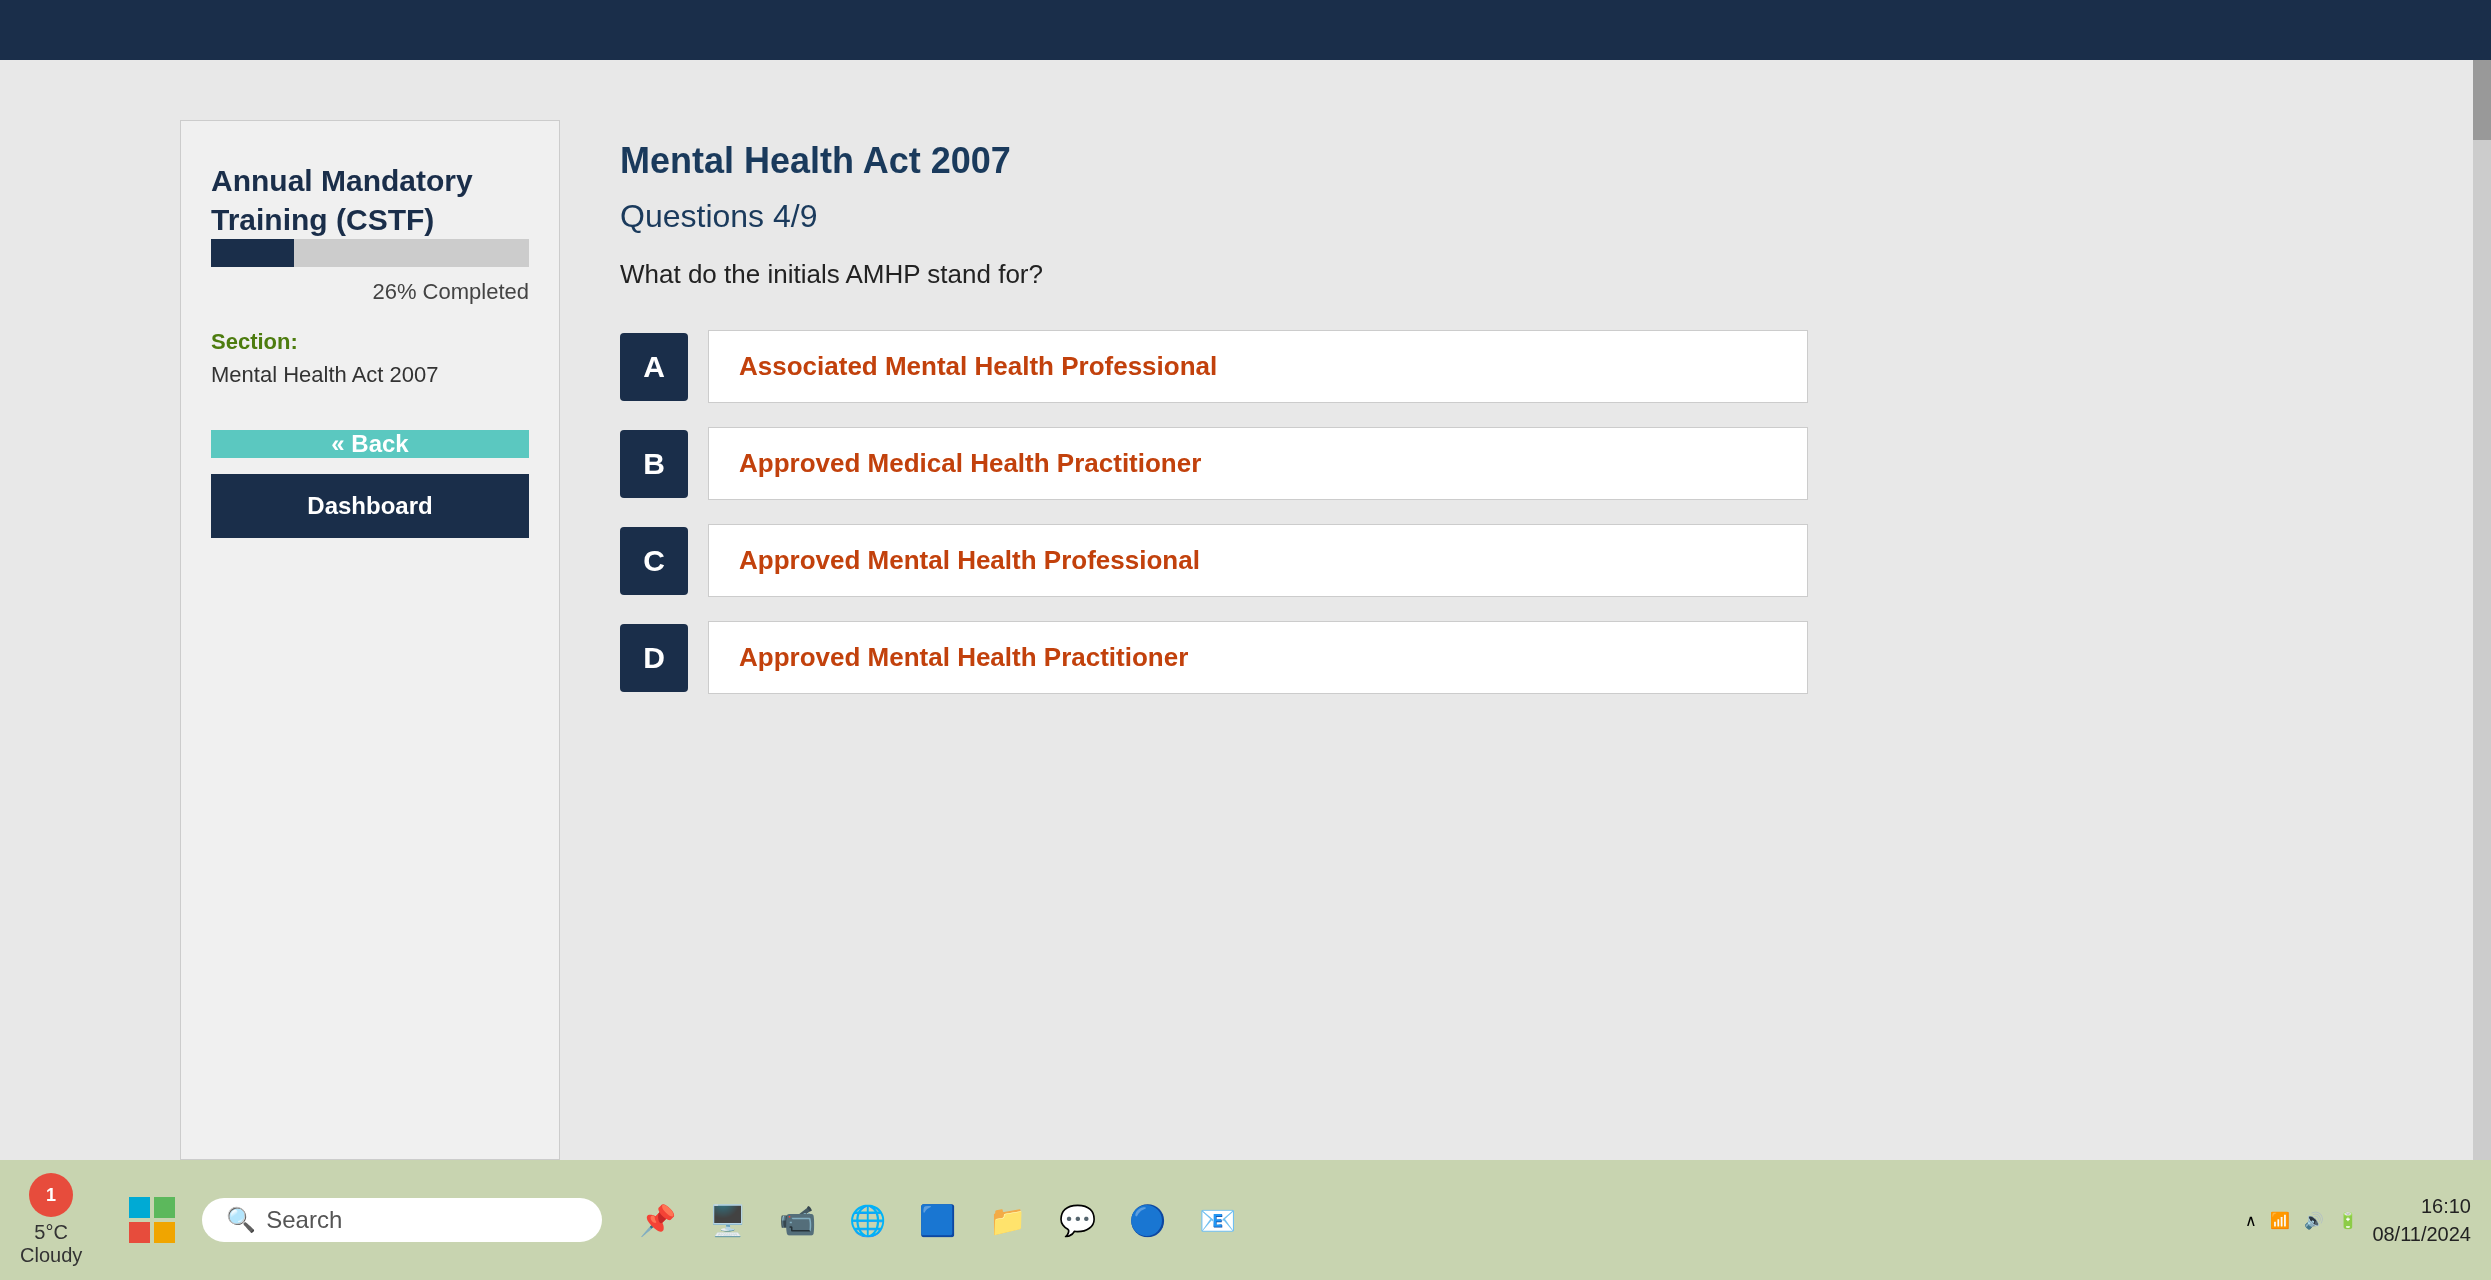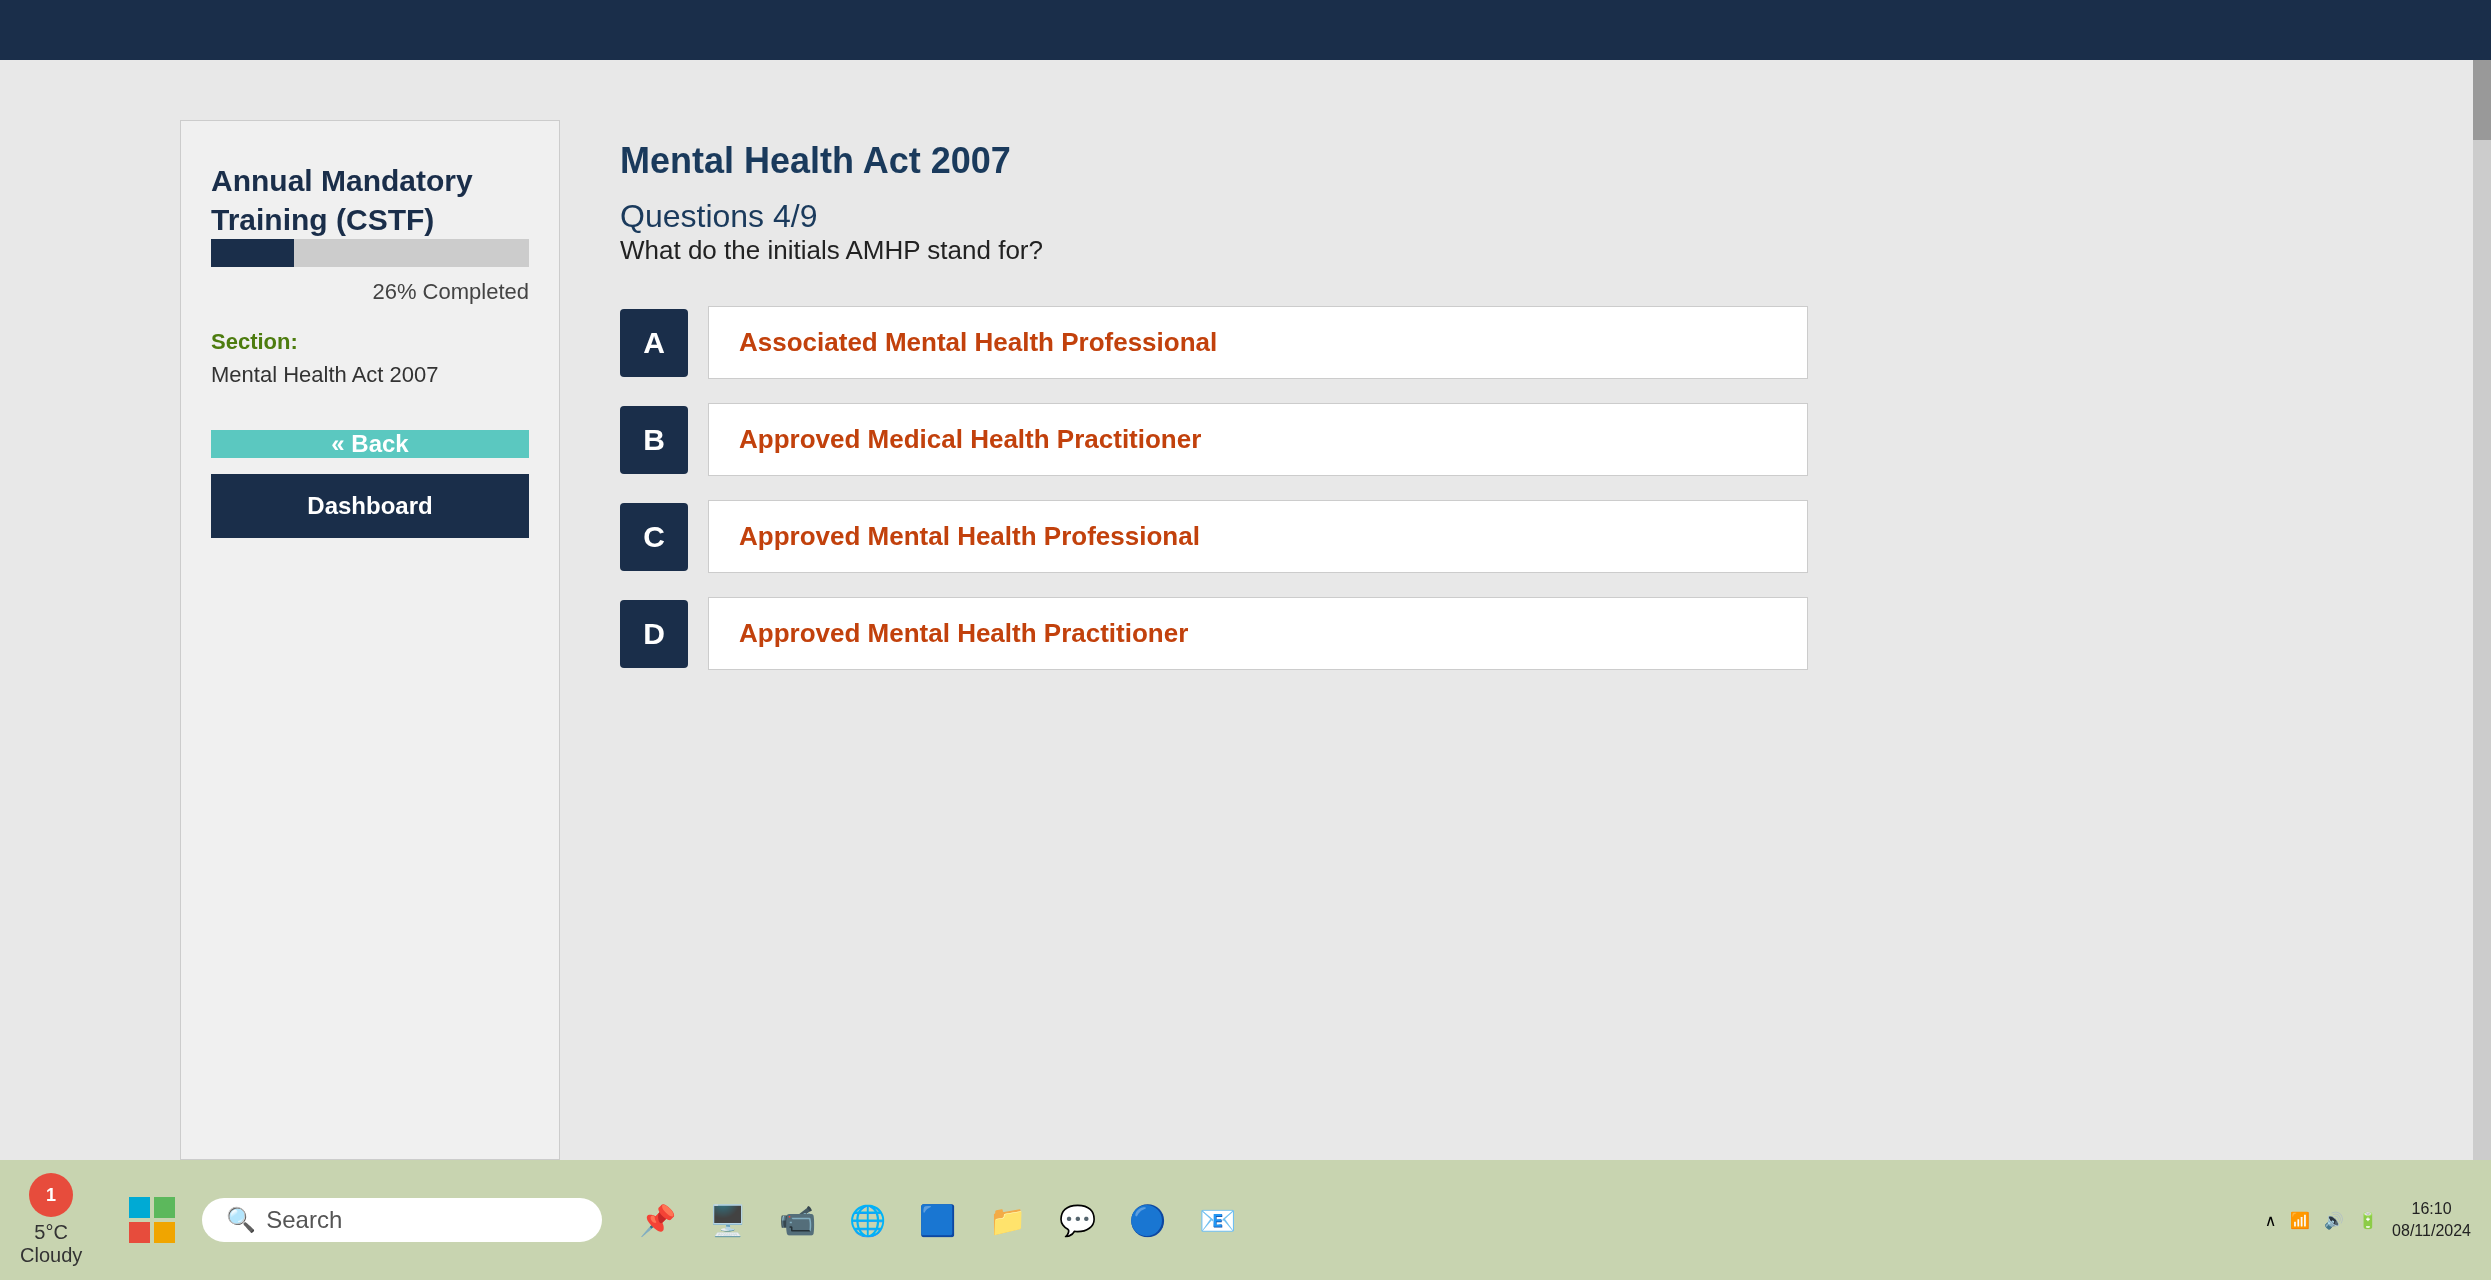--- a/index.html
+++ b/index.html
@@ -115,20 +115,21 @@
       font-size: 36px;
       font-weight: 700;
       color: #1a3a5c;
       margin-bottom: 16px;
     }
 
     .content-subtitle {
       font-size: 32px;
       font-weight: 400;
       color: #1a3a5c;
+      margin-bottom: 24px;
     }
 
     .question-text {
       font-size: 26px;
       color: #222;
       margin-bottom: 40px;
     }
 
     
     .answer-option {
@@ -258,22 +259,22 @@
     }
 
     .system-tray {
       display: flex;
       align-items: center;
       gap: 14px;
       margin-left: auto;
     }
 
     .clock {
-      text-align: center;
-      font-size: 16px;
+      text-align: right;
+      font-size: 20px;
       color: #222;
       line-height: 1.4;
     }
 
     
     .scrollbar-track {
       position: absolute;
       right: 0;
       top: 60px;
       width: 18px;

